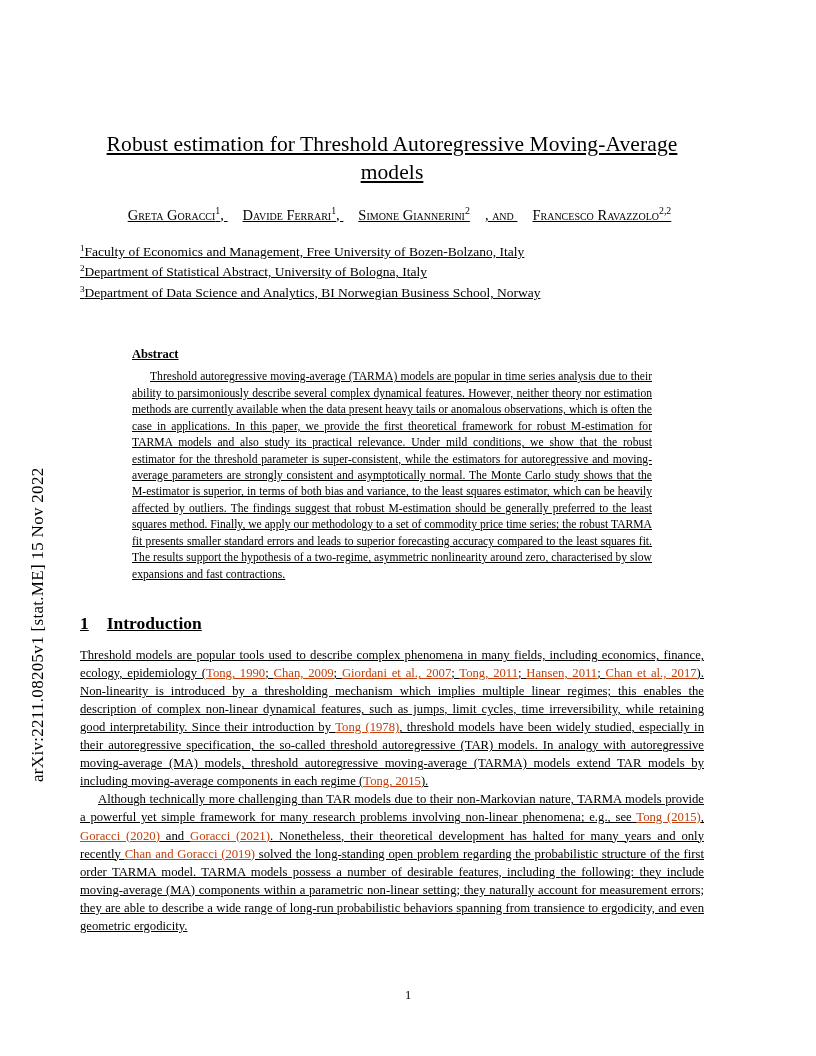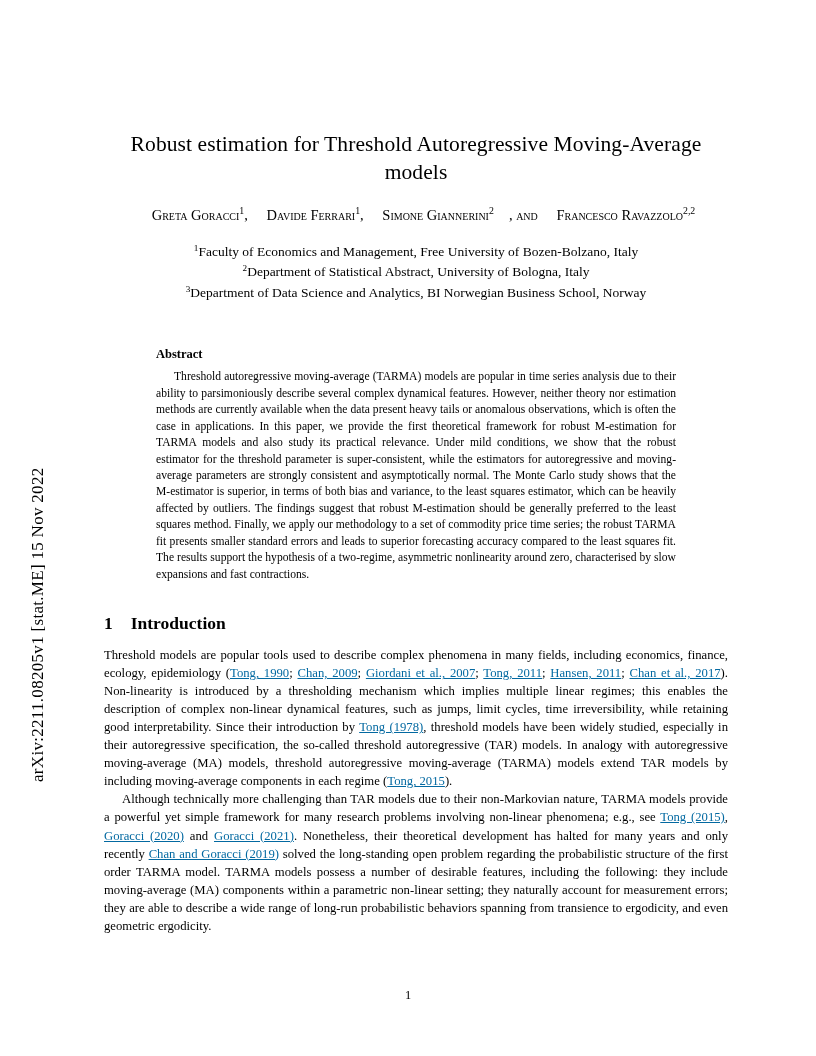--- a/index.html
+++ b/index.html
@@ -28,23 +28,24 @@
     transform-origin: left top;
     transform: rotate(-90deg) translate(-100%, 0);
     font-family: "Liberation Serif", serif;
     font-size: 17px;
     letter-spacing: 0.3px;
     color: #000;
     white-space: nowrap;
   }
   .content {
     position: absolute;
-    left: 104px;
+    left: 80px;
     top: 130px;
     width: 624px;
+    text-decoration: underline;
   }
   .title {
     font-size: 21.5px;
     line-height: 1.32;
     text-align: center;
     margin: 0 0 18px 0;
     font-weight: normal;
     letter-spacing: 0.1px;
   }
   .authors {
@@ -52,21 +53,21 @@
     font-size: 14.5px;
     line-height: 1.45;
     margin: 10px 0 0 0;
   }
   .smallcaps {
     font-variant: small-caps;
     margin-left: 15px;
   }
   sup { font-size: 0.68em; vertical-align: super; line-height: 0; }
   .affils {
-    text-align: center;
+    text-align: left;
     font-size: 13.5px;
     line-height: 1.52;
     margin: 16px 0 0 0;
   }
   .abstract-wrap {
     margin: 44px 52px 0 52px;
   }
   .abstract-head {
     text-align: left;
     font-weight: bold;
@@ -92,21 +93,21 @@
     margin: 30px 0 12px 0;
   }
   h2.section .num { margin-right: 18px; }
   p.body {
     font-size: 12.7px;
     line-height: 1.42;
     text-align: justify;
     margin: 0;
   }
   p.body + p.body { text-indent: 18px; }
-  .cite { color: #0369a1; }
+  .cite { color: #c2410c; }
   .footer-num {
     position: absolute;
     left: 0; right: 0;
     top: 988px;
     text-align: center;
     font-size: 12.5px;
   }
 </style>
 </head>
 <body>

